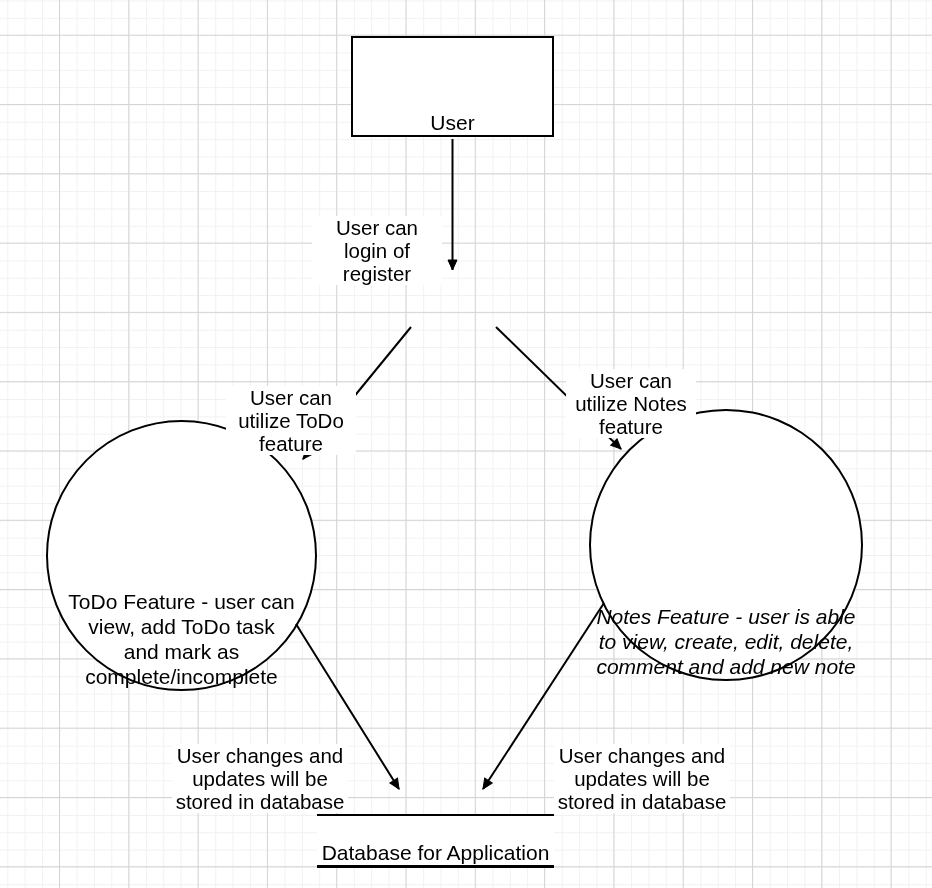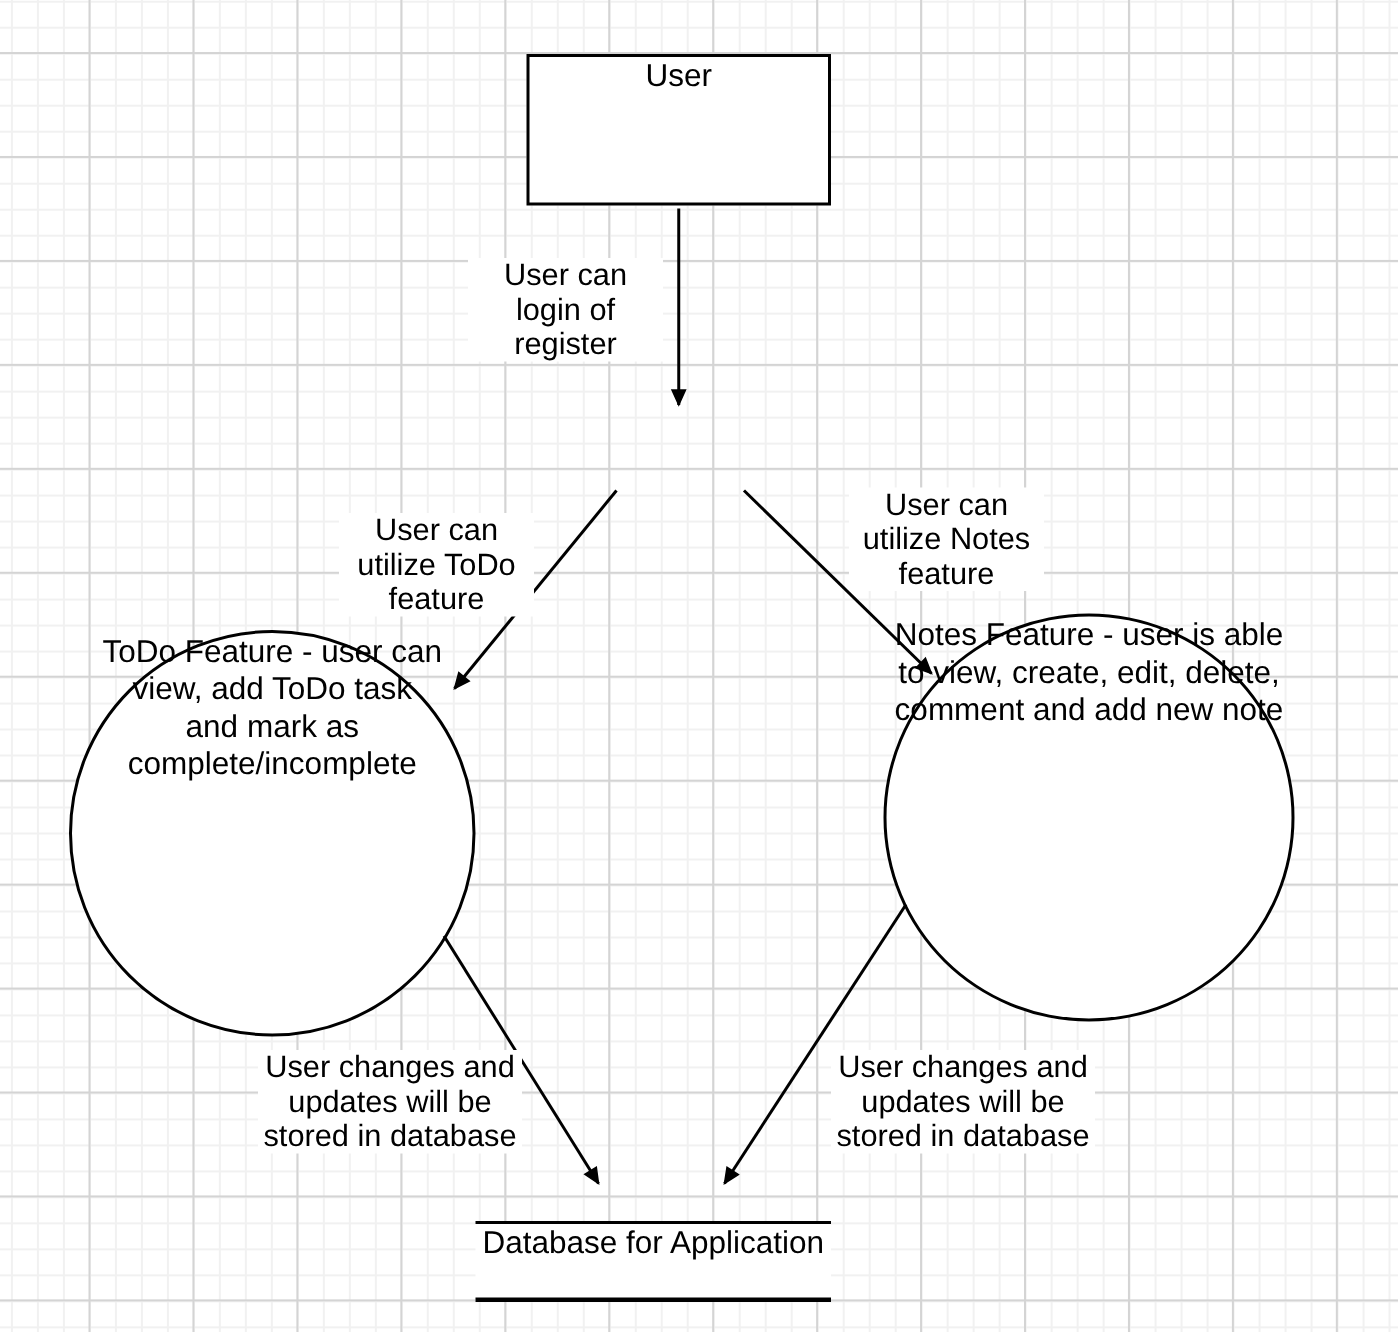--- a/index.html
+++ b/index.html
@@ -19,36 +19,36 @@
     background-size: 69.3px 69.3px, 69.3px 69.3px, 17.33px 17.33px, 17.33px 17.33px;
     background-position: 59px 0, 0 34.7px, 7.3px 0, 0 0.5px;
   }
 
   .node {
     position: absolute;
     box-sizing: border-box;
     background: #ffffff;
     border: 2px solid #000000;
     display: flex;
-    align-items: flex-start;
+    align-items: flex-end;
     justify-content: center;
     text-align: center;
   }
 
   .node-label {
     font-size: 21px;
     line-height: 25px;
     white-space: pre-line;
   }
 
   .node-user   { left: 351px; top: 36px;  width: 203px; height: 101px; }
   .node-login  { left: 367px; top: 275px; width: 170px; height: 50px; }
   .node-circle { border-radius: 50%; }
   .node-todo   { left: 46px;  top: 420px; width: 271px; height: 271px; }
-  .node-notes  { left: 589px; top: 409px; width: 274px; height: 272px; }
+  .node-notes  { left: 589px; top: 409px; width: 274px; height: 272px; font-style: italic; }
 
   .node-database {
     left: 317px; top: 814px; width: 237px; height: 54px;
     border: none;
     border-top: 2px solid #000000;
     border-bottom: 3px solid #000000;
   }
 
   .edges-layer {
     position: absolute;
@@ -62,20 +62,21 @@
     stroke-width: 2;
   }
 
   .edge-label {
     position: absolute;
     background: #ffffff;
     font-size: 20.5px;
     line-height: 23px;
     text-align: center;
     white-space: pre-line;
+    margin-top: 44px;
   }
   .label-user-login  { left: 312px; top: 172px; width: 130px; }
   .label-login-todo  { left: 226px; top: 342px; width: 130px; }
   .label-login-notes { left: 566px; top: 325px; width: 130px; }
   .label-todo-db     { left: 172px; top: 700px; width: 176px; }
   .label-notes-db    { left: 554px; top: 700px; width: 176px; }
 </style>
 </head>
 <body>
 

